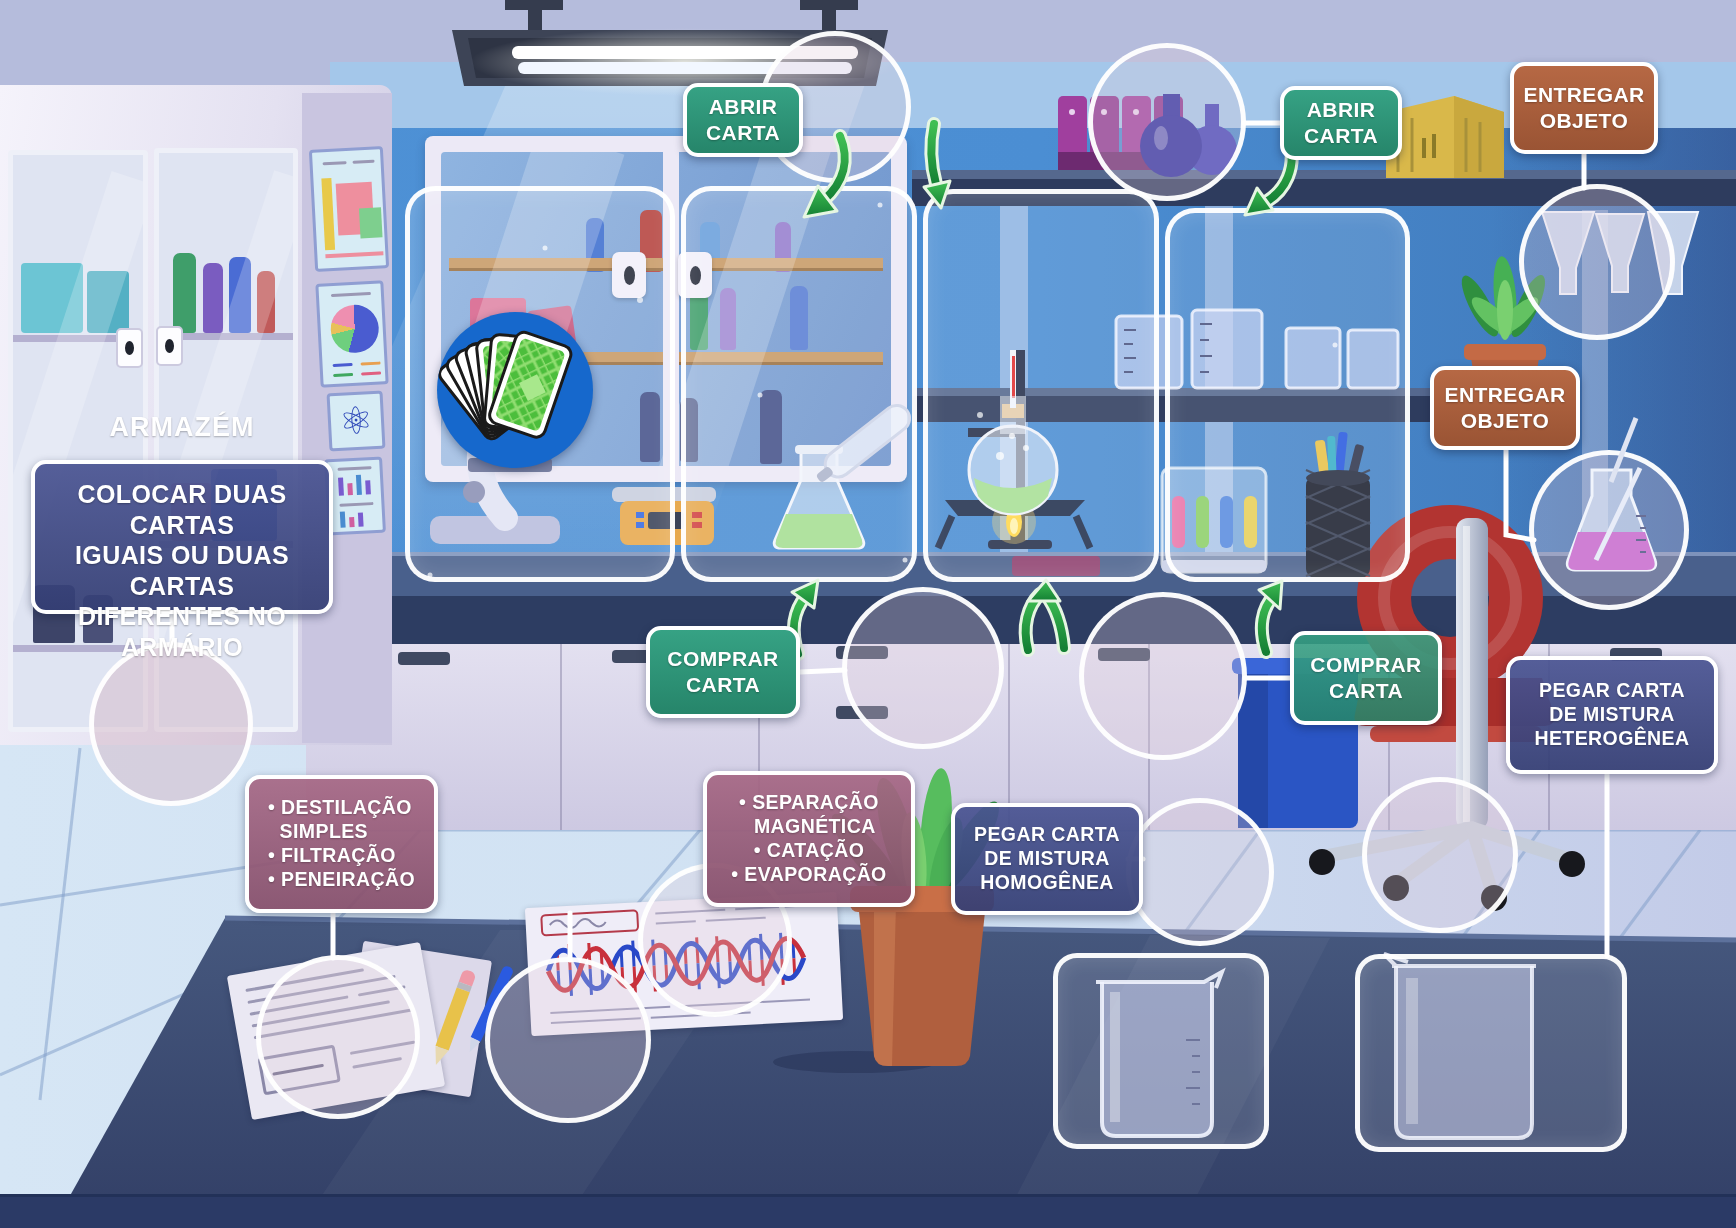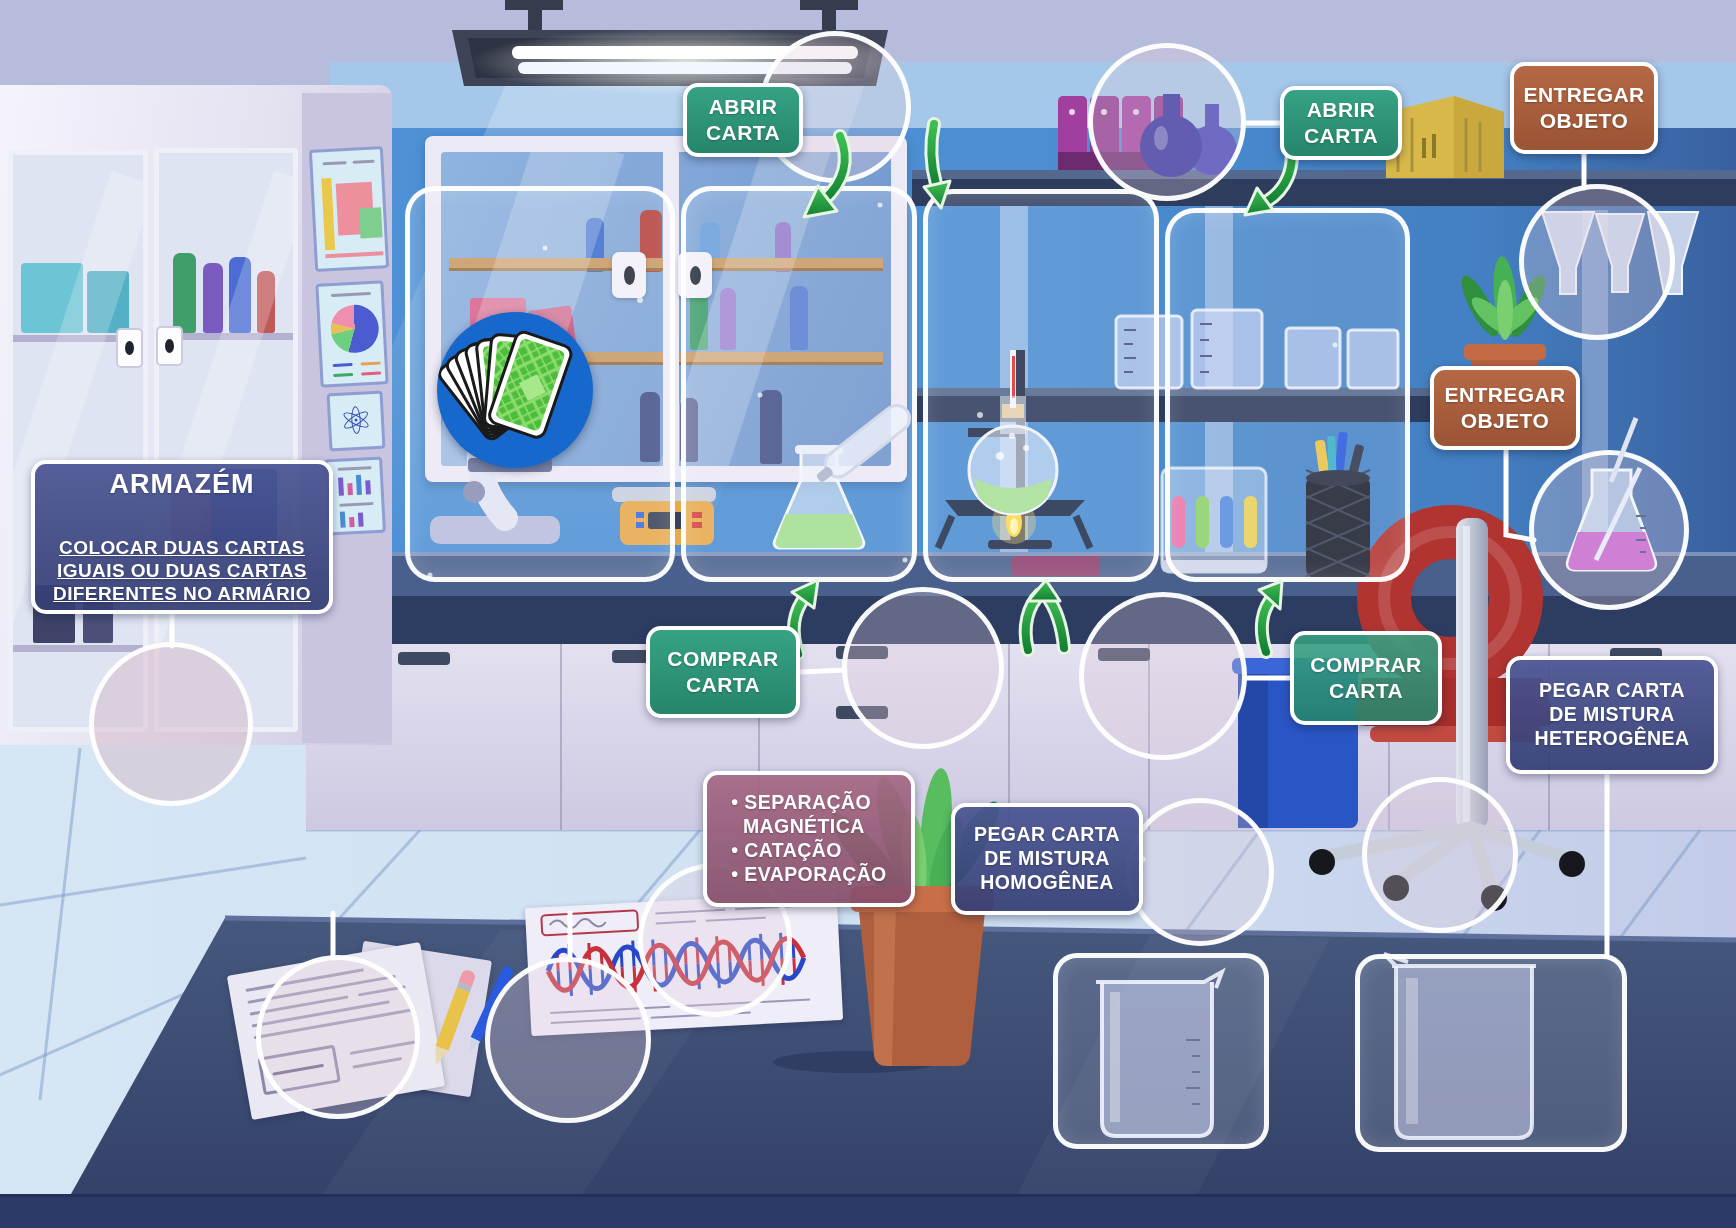--- a/index.html
+++ b/index.html
@@ -639,21 +639,21 @@
       <path d="M1640,468 L1596,560" stroke="#e8ecf8" stroke-width="5"></path>
       <path d="M1636,418 L1611,482" stroke="#dfe4f2" stroke-width="5"></path>
       <g stroke="#6a6f96" stroke-width="2">
           <path d="M1636,516 h10 M1640,528 h6 M1636,540 h10 M1640,552 h6"></path>
         </g>
     </g>
   </svg>
 
   <div class="tag tag-navy" style="left:31px;top:460px;width:302px;height:154px;flex-direction:column;padding:8px 6px;">
     <div style="font-size:27px;letter-spacing:1px;">ARMAZÉM</div>
-    <div class="lbl" style="font-size:19px;text-decoration:underline;">COLOCAR DUAS CARTAS
+    <div class="lbl" style="font-size:25px;">COLOCAR DUAS CARTAS
 IGUAIS OU DUAS CARTAS
 DIFERENTES NO ARMÁRIO</div>
   </div>
 
   <div class="tag tag-green fs21" style="left:683px;top:83px;width:120px;height:74px;">
     <span class="lbl">ABRIR
 CARTA</span>
   </div>
   <div class="tag tag-green fs21" style="left:1280px;top:86px;width:122px;height:74px;">
     <span class="lbl">ABRIR
@@ -671,22 +671,28 @@
 
   <div class="tag tag-green fs21" style="left:646px;top:626px;width:154px;height:92px;">
     <span class="lbl">COMPRAR
 CARTA</span>
   </div>
   <div class="tag tag-green tr fs21" style="left:1290px;top:631px;width:152px;height:94px;">
     <span class="lbl">COMPRAR
 CARTA</span>
   </div>
 
+  <div class="tag tag-mauve fs19" style="left:245px;top:775px;width:193px;height:138px;">
+    <span class="lbl" style="text-align:left">• DESTILAÇÃO
+&nbsp;&nbsp;SIMPLES
+• FILTRAÇÃO
+• PENEIRAÇÃO</span>
+  </div>
   <div class="tag tag-mauve fs19" style="left:703px;top:771px;width:212px;height:136px;">
-    <span class="lbl" style="text-align:left">• SEPARAÇÃO
+    <span class="lbl" style="text-align:center">• SEPARAÇÃO
 &nbsp;&nbsp;MAGNÉTICA
 • CATAÇÃO
 • EVAPORAÇÃO</span>
   </div>
 
   <div class="tag tag-navy fs19" style="left:951px;top:803px;width:192px;height:112px;">
     <span class="lbl">PEGAR CARTA
 DE MISTURA
 HOMOGÊNEA</span>
   </div>

